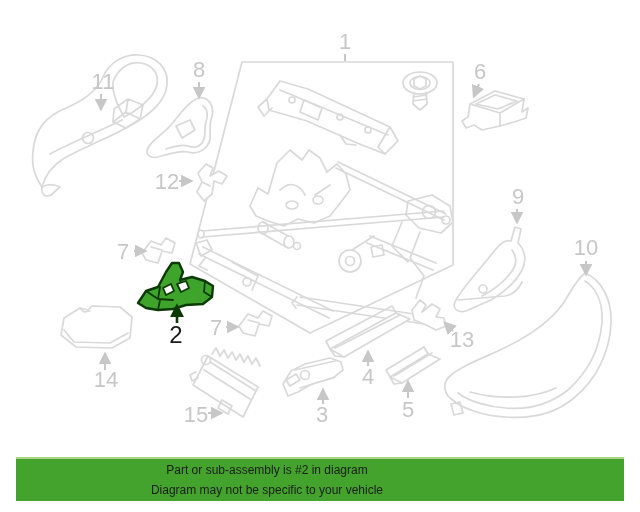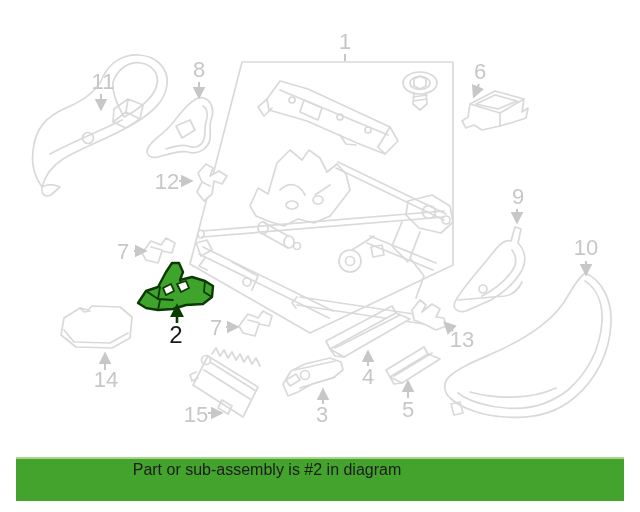--- a/index.html
+++ b/index.html
@@ -11,21 +11,21 @@
   .lbl{fill:#c7c7c7;font-size:22px;text-anchor:middle;font-family:"Liberation Sans",sans-serif;}
   .arr{stroke:#c7c7c7;stroke-width:2;fill:none;}
   .hl{fill:#3fa42c;stroke:#0c3a04;stroke-width:2.4;stroke-linejoin:round;}
   .hld{fill:none;stroke:#0c3a04;stroke-width:1.8;stroke-linejoin:round;stroke-linecap:round;}
   .hlw{fill:#ffffff;stroke:#0c3a04;stroke-width:1.8;stroke-linejoin:round;}
   .hlbl{fill:#1a1a1a;font-size:24px;text-anchor:middle;font-family:"Liberation Sans",sans-serif;}
   .harr{stroke:#0c3a04;stroke-width:2.6;fill:none;}
   #banner{position:absolute;left:16px;top:457px;width:608px;height:44px;box-sizing:border-box;
           background:#44a32c;border-top:2px solid #a9d489;}
   #banner .txt{box-sizing:border-box;width:100%;padding:1px 106px 0 0;text-align:center;
-          color:#1c1c1c;font-size:16px;line-height:20px;}
+          color:#1c1c1c;font-size:12px;line-height:20px;}
 </style>
 </head>
 <body>
 
 <div id="stage">
 <svg id="art" width="640" height="512" viewBox="0 0 640 512">
   <defs>
     <marker id="ahg" viewBox="0 0 10 10" refX="8" refY="5" markerWidth="6.5" markerHeight="6.5" orient="auto">
       <path d="M0,0 L10,5 L0,10 Z" fill="#c7c7c7"></path>
     </marker>
@@ -201,15 +201,16 @@
     <text class="lbl" x="167" y="189">12</text>
     <text class="lbl" x="462" y="347">13</text>
     <text class="lbl" x="106" y="387">14</text>
     <text class="lbl" x="196" y="422">15</text>
   </g>
 </svg>
 
 <div id="banner">
   <div class="txt">
     <div>Part or sub-assembly is #2 in diagram</div>
+    <div>Diagram may not be specific to your vehicle</div>
   </div>
 </div>
 </div>
 
 </body></html>

